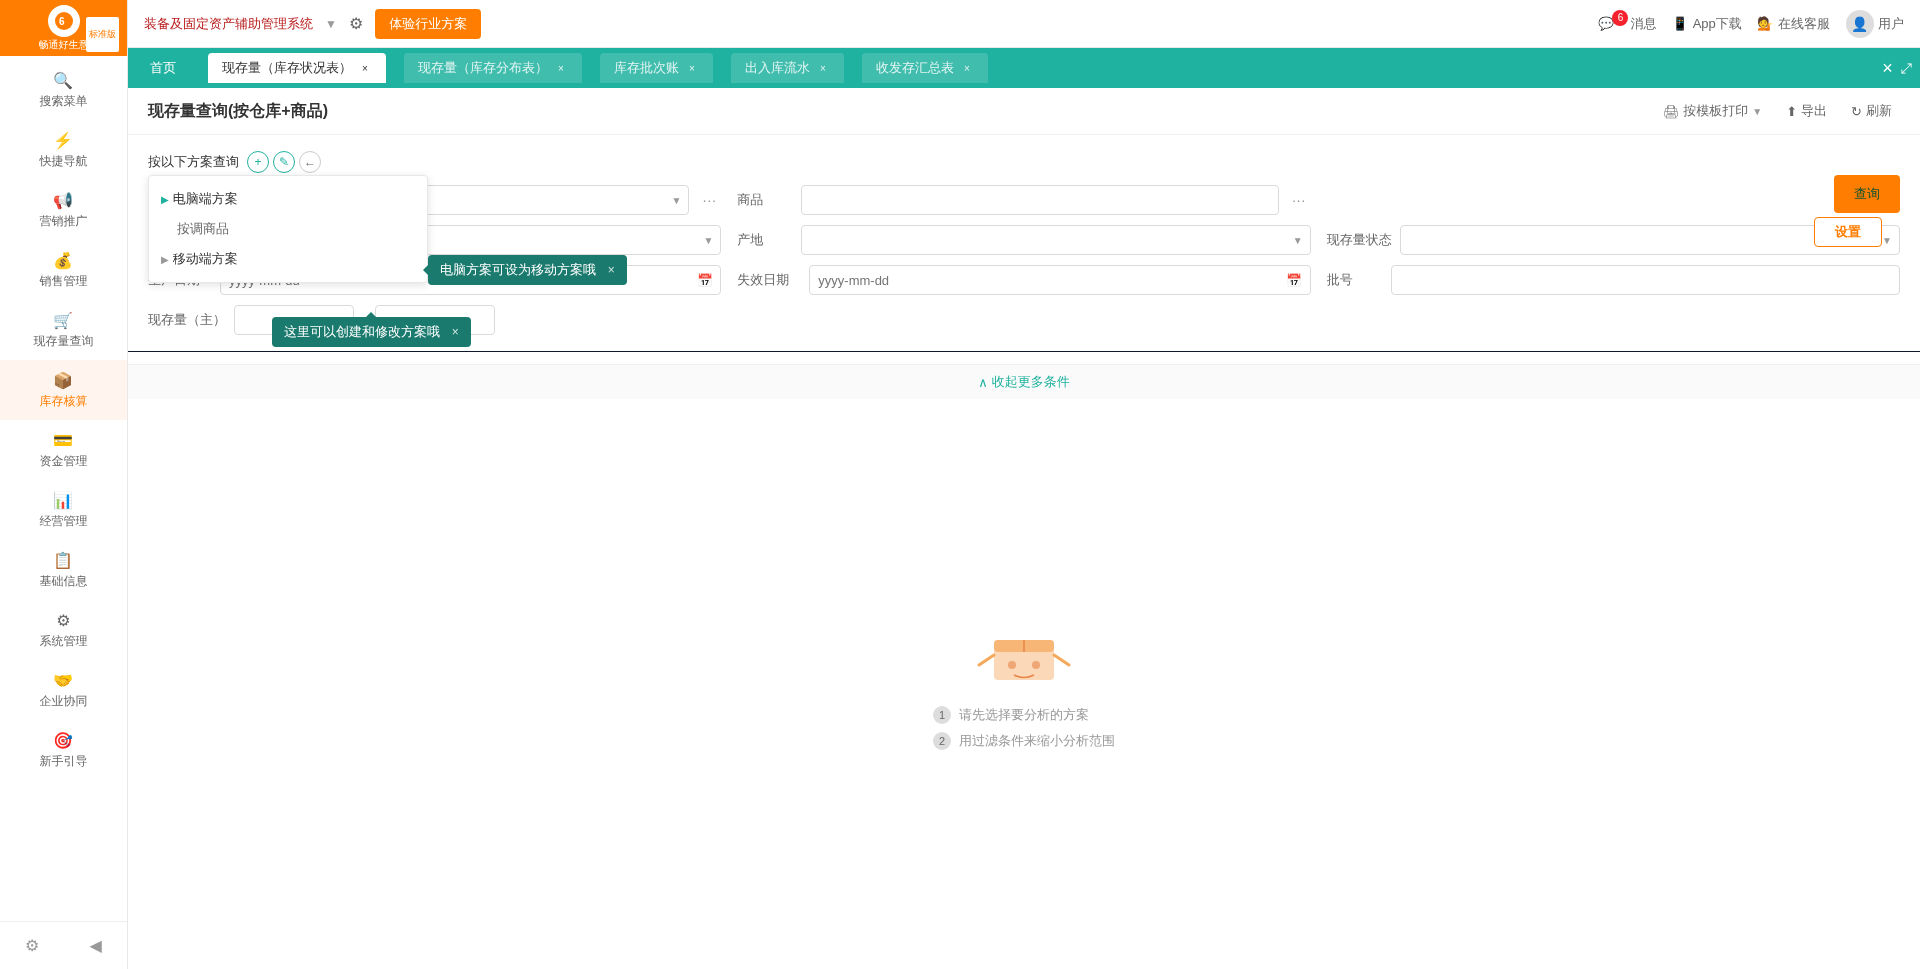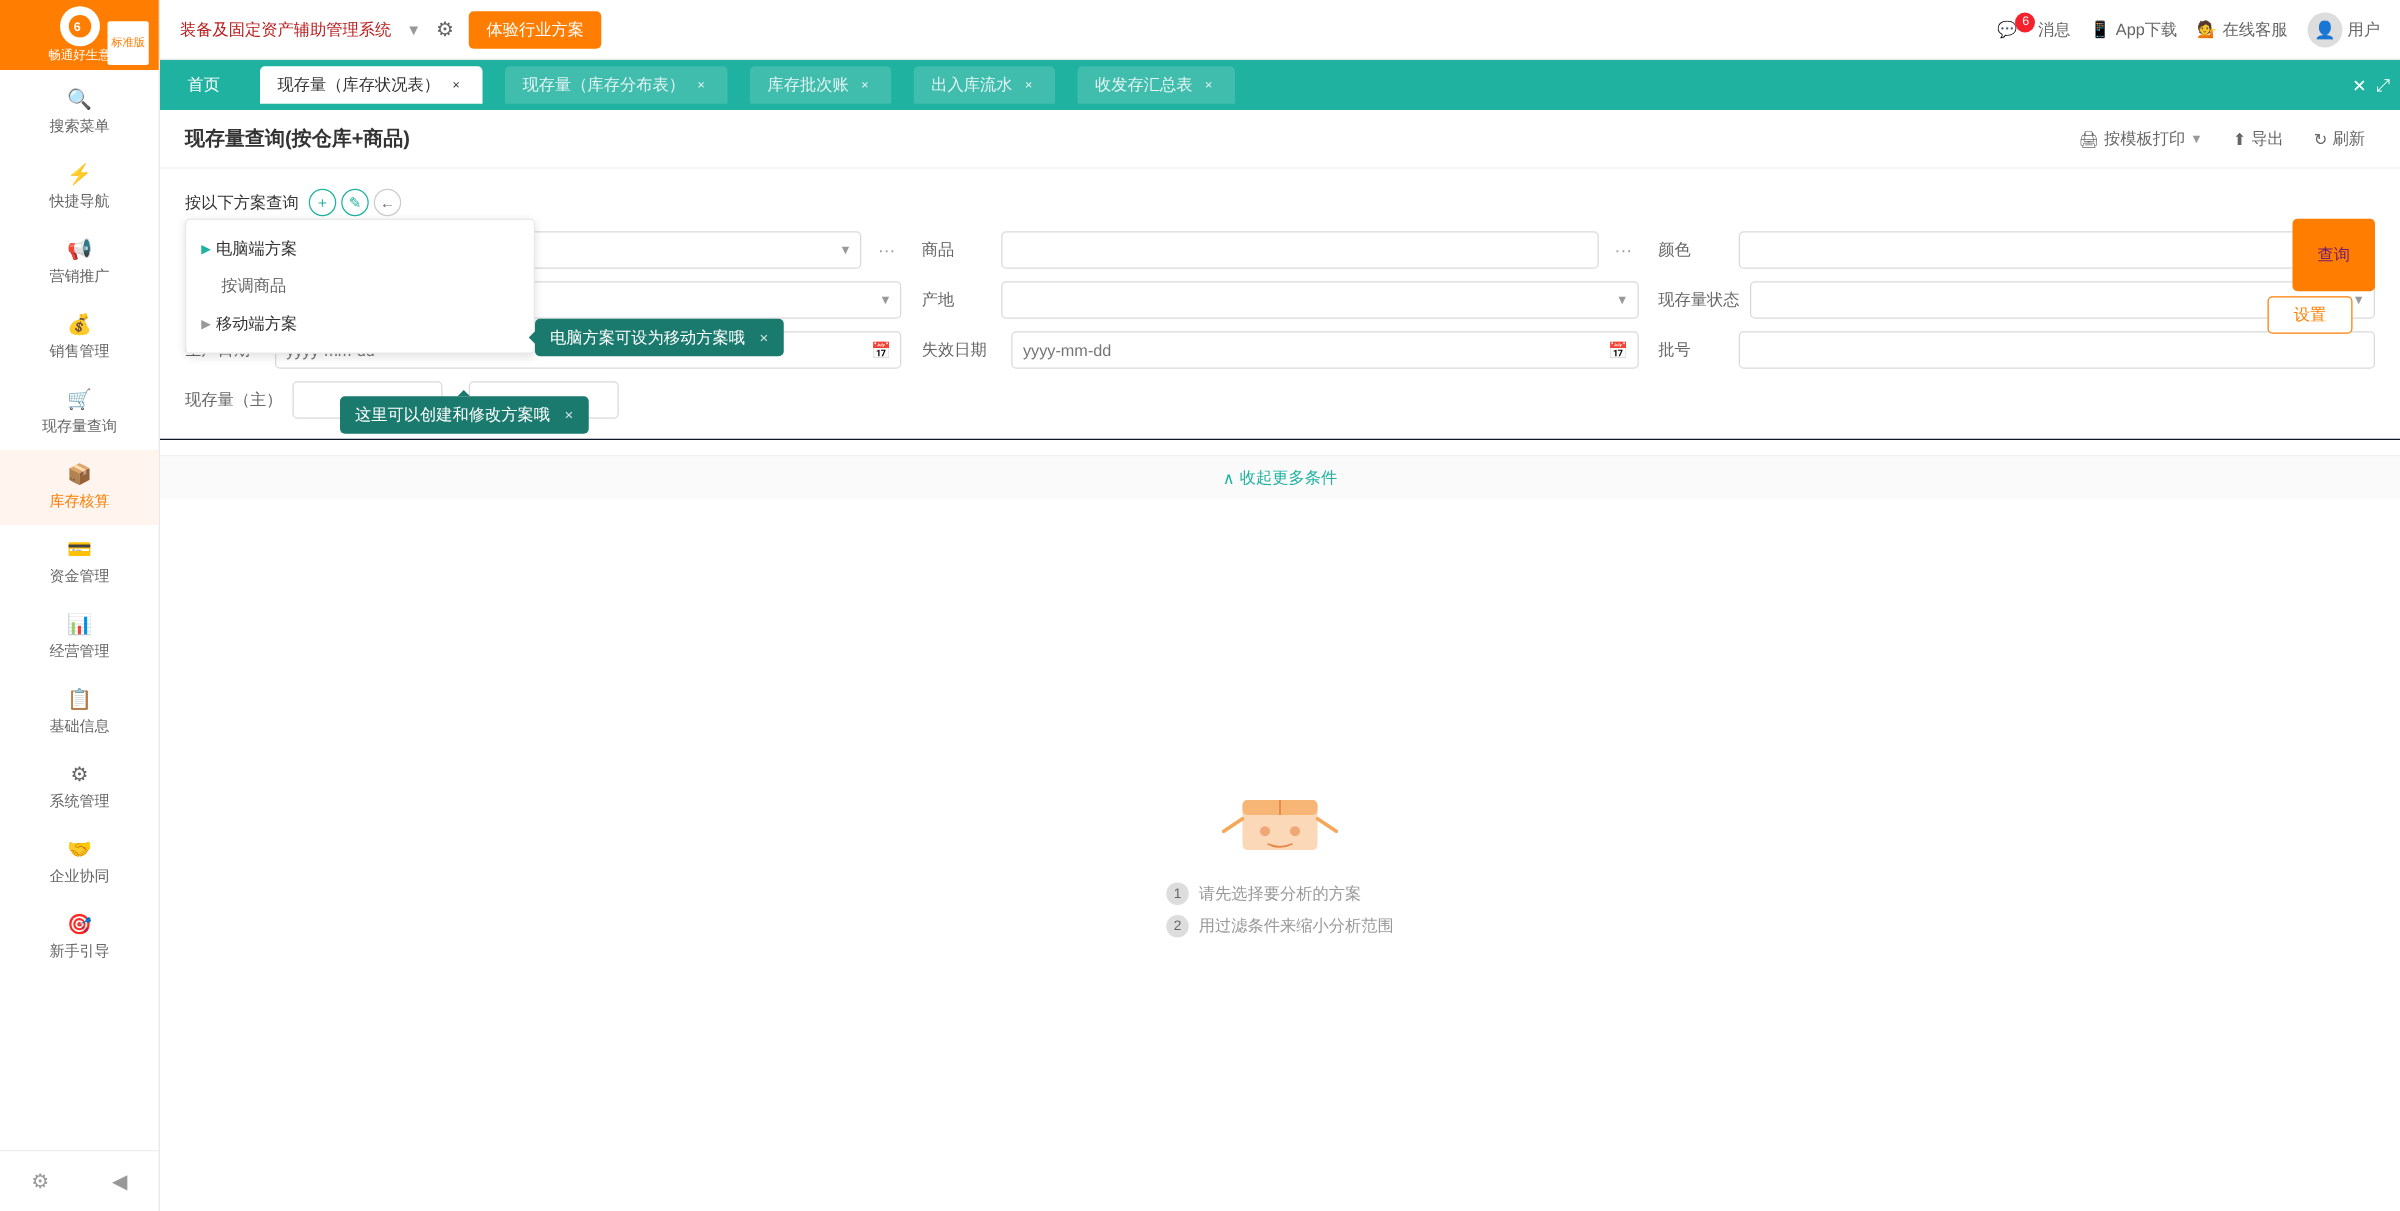--- a/index.html
+++ b/index.html
@@ -458,39 +458,40 @@
     .tooltip-2::after {
       border-bottom-color: #1a7a6e;
       top: -10px;
       left: 50%;
       transform: translateX(-50%);
     }
 
     
     .query-btn {
       background: #ff7d00;
-      color: #701a75;
+      color: #14532d;
       border: none;
-      padding: 20px 20px;
+      padding: 10px 20px;
       border-radius: 4px;
       cursor: pointer;
       font-size: 13px;
       display: block;
       margin-bottom: 4px;
       margin-left: 20px;
     }
     .set-btn {
       background: #fff;
       color: #ff7d00;
       border: 1px solid #ff7d00;
       padding: 5px 20px;
       border-radius: 4px;
       cursor: pointer;
       font-size: 13px;
       display: block;
+      font-weight: bold;
     }
 
     
     .data-area {
       flex: 1;
       display: flex;
       flex-direction: column;
       align-items: center;
       justify-content: center;
       gap: 16px;
@@ -713,29 +714,20 @@
               </select>
               <span class="select-arrow">▼</span>
             </div>
             <span class="dots-btn">···</span>
           </div>
           <div class="filter-field">
             <span class="filter-field-label">商品</span>
             <input class="filter-input" style="flex: 1 1 0%;">
             <span class="dots-btn">···</span>
           </div>
-          <div class="filter-field">
-            <span class="filter-field-label">颜色</span>
-            <div class="filter-select-wrapper">
-              <select class="filter-select">
-                <option></option>
-              </select>
-              <span class="select-arrow">▼</span>
-            </div>
-          </div>
         </div>
 
         <div class="filter-row">
           <div class="filter-field">
             <span class="filter-field-label">尺码</span>
             <div class="filter-select-wrapper">
               <select class="filter-select">
                 <option></option>
               </select>
               <span class="select-arrow">▼</span>

